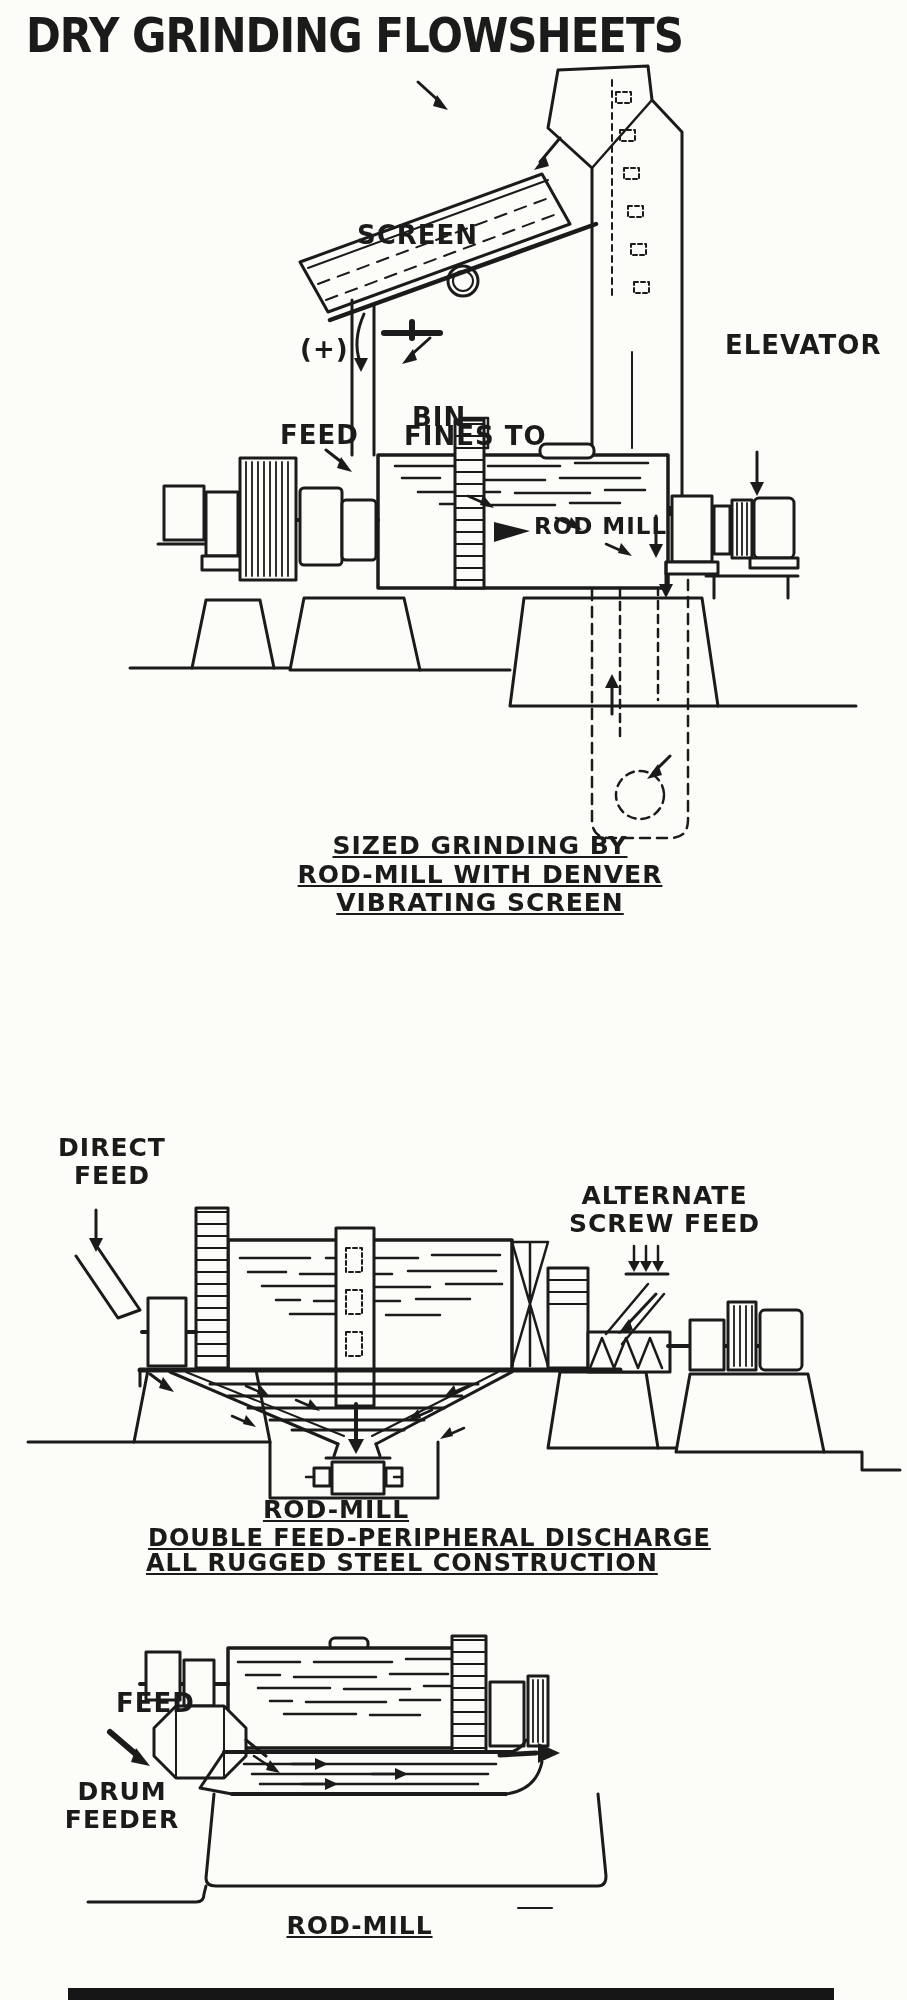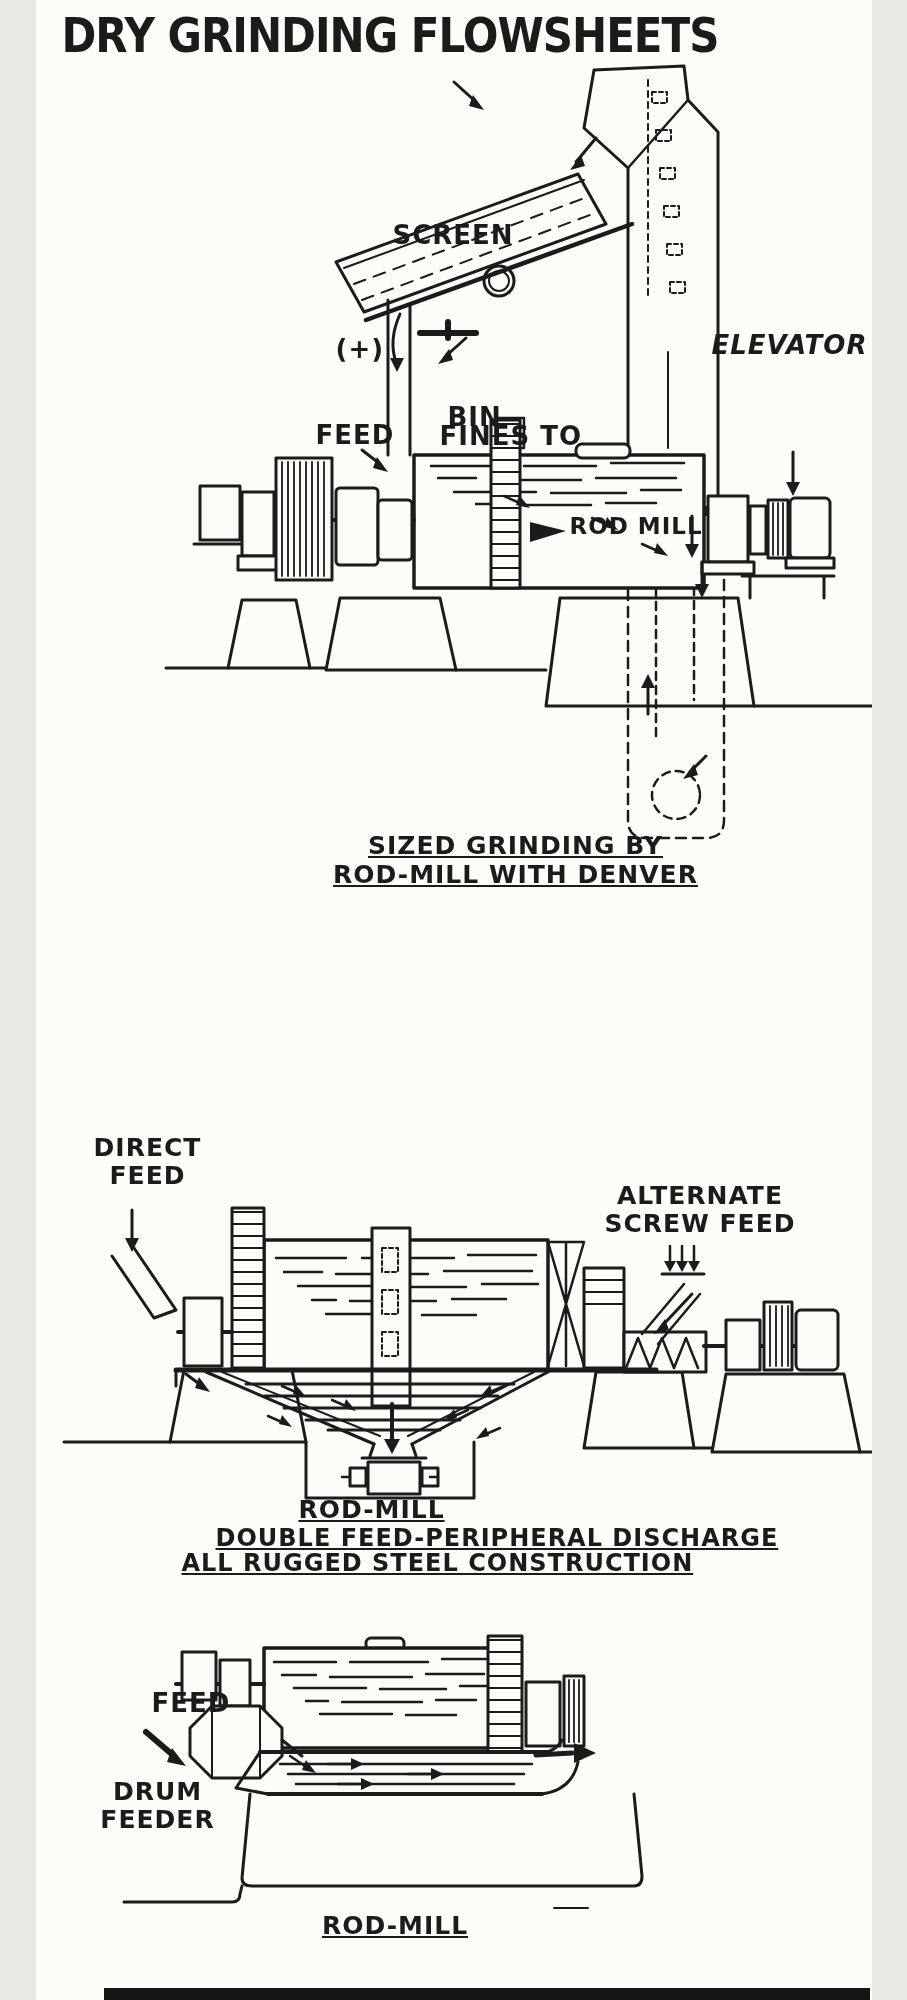--- a/index.html
+++ b/index.html
@@ -1,17 +1,17 @@
 <!DOCTYPE html>
 <html style="--ink: #1b1b1b; --paper: #fcfcf9; --bar: #161616;"><head>
 <meta charset="utf-8">
 <style>
   :root{ --ink:#1b1b1b; --paper:#fcfcf9; --bar:#161616; }
   html,body{margin:0;padding:0;background:#e9e8e3;}
-  .page{position:relative;width:836px;height:2000px;margin:0 auto;background:var(--paper);
+  .page{position:relative;width:907px;height:2000px;margin:0 auto;background:var(--paper);
         color:var(--ink);font-family:"DejaVu Sans","Liberation Sans",sans-serif;overflow:hidden;}
   .drawing{position:absolute;left:0;top:0;width:907px;height:2000px;}
   .title{position:absolute;left:26px;top:8px;font-size:42px;font-weight:bold;letter-spacing:-1px;
          transform:scaleY(1.14);transform-origin:top left;white-space:nowrap;}
   .lbl{position:absolute;font-weight:bold;font-size:26px;letter-spacing:1px;white-space:nowrap;line-height:1.05;}
   .stack{position:absolute;font-weight:bold;font-size:25px;letter-spacing:1px;text-align:center;line-height:1.1;}
   .cap{position:absolute;font-weight:bold;font-size:25px;letter-spacing:1px;text-align:center;line-height:1.14;white-space:nowrap;text-decoration:underline;}
 </style>
 </head>
 <body>
@@ -397,37 +397,38 @@
   </svg>
 
   <div class="title">DRY GRINDING FLOWSHEETS</div>
 
   <div class="lbl" style="left:357px;top:222px;">SCREEN</div>
   <div class="lbl" style="left:300px;top:336px;font-size:26px;">(+)</div>
   <div class="lbl" style="left:404px;top:379px;margin-top:44px;">FINES TO</div>
   <div class="lbl" style="left:412px;top:404px;">BIN</div>
   <div class="lbl" style="left:280px;top:422px;">FEED</div>
   <div class="lbl" style="left:534px;top:514px;font-size:23px;">ROD MILL</div>
-  <div class="lbl" style="left:676px;top:332px;font-style:italic;">ELEVATOR</div>
+  <div class="lbl" style="left:725px;top:332px;">ELEVATOR</div>
 
   <div class="cap" style="left:285px;top:832px;width:390px;">
     <div>SIZED GRINDING BY</div>
     <div>ROD-MILL WITH DENVER</div>
+    <div>VIBRATING SCREEN</div>
   </div>
 
   <div class="stack" style="left:52px;top:1134px;width:120px;">
     <div>DIRECT</div>
     <div>FEED</div>
   </div>
   <div class="stack" style="left:552px;top:1182px;width:225px;">
     <div>ALTERNATE</div>
     <div>SCREW FEED</div>
   </div>
   <div class="cap" style="left:230px;top:1496px;width:212px;">ROD-MILL</div>
-  <div class="cap" style="left:148px;top:1525px;width:512px;font-size:24px;margin-left:32px;">DOUBLE FEED-PERIPHERAL DISCHARGE</div>
+  <div class="cap" style="left:148px;top:1525px;width:512px;font-size:24px;">DOUBLE FEED-PERIPHERAL DISCHARGE</div>
   <div class="cap" style="left:146px;top:1550px;width:500px;font-size:24px;">ALL RUGGED STEEL CONSTRUCTION</div>
 
   <div class="lbl" style="left:116px;top:1690px;">FEED</div>
   <div class="stack" style="left:52px;top:1778px;width:140px;">
     <div>DRUM</div>
     <div>FEEDER</div>
   </div>
   <div class="cap" style="left:282px;top:1912px;width:155px;">ROD-MILL</div>
 
 </div>

